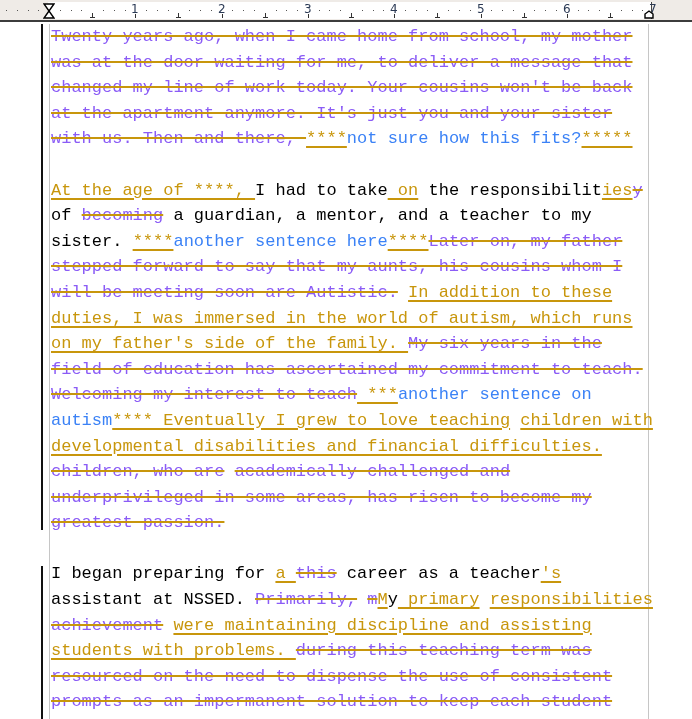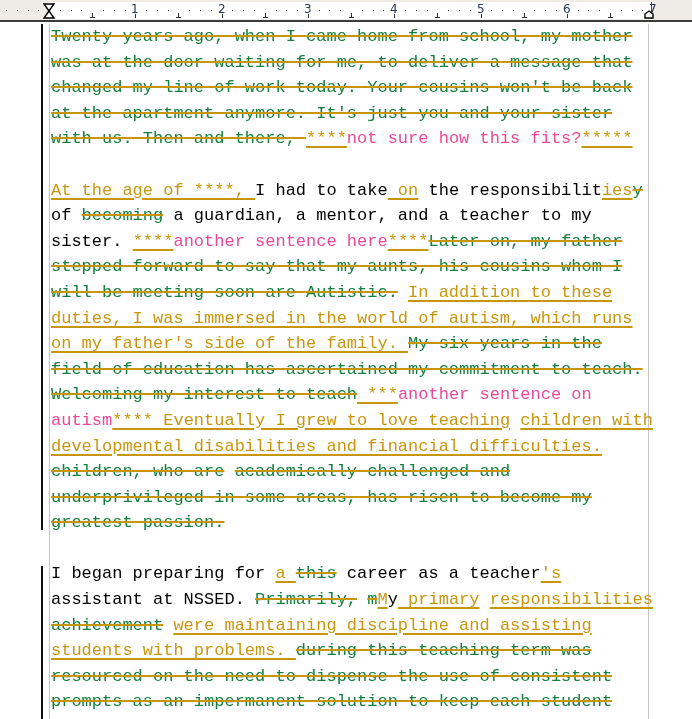--- a/index.html
+++ b/index.html
@@ -53,22 +53,22 @@
   .page-margin-right {
     position:absolute; left:648px; top:24px; width:1px; height:695px; background:#c6c6c6;
   }
   .doc {
     position:absolute; left:51px; top:24px; width:600px;
     font-size:17px; line-height:25.6px; color:#000;
     white-space:pre;
   }
   .line { height:25.6px; display:block; }
   .ins { color:#c8960c; text-decoration:underline; text-decoration-thickness:2px; text-underline-offset:3px; text-decoration-color:#c8960c; }
-  .del { color:#15803d; text-decoration:line-through; text-decoration-thickness:2px; text-decoration-color:#c8960c; }
-  .cmt { color:#ec4899; }
+  .del { color:#8b5cf6; text-decoration:line-through; text-decoration-thickness:2px; text-decoration-color:#c8960c; }
+  .cmt { color:#3b82f6; }
   .norm { color:#000; }
 </style>
 </head>
 <body>
 
 <div class="ruler">
   <div class="ruler-active"></div>
   <div class="right-gray"></div>
   <div id="ruler-marks">
       <div class="ruler-dot" style="left: 6px;"></div>

